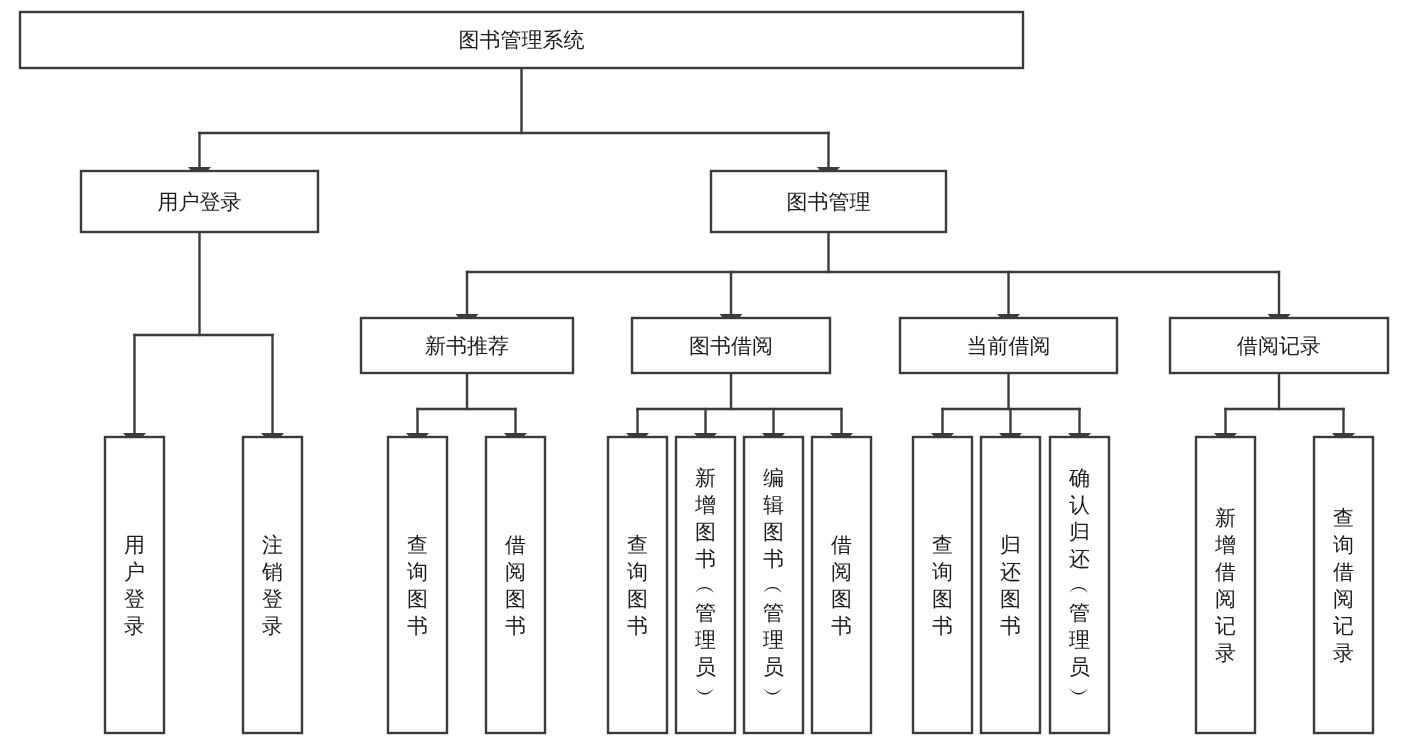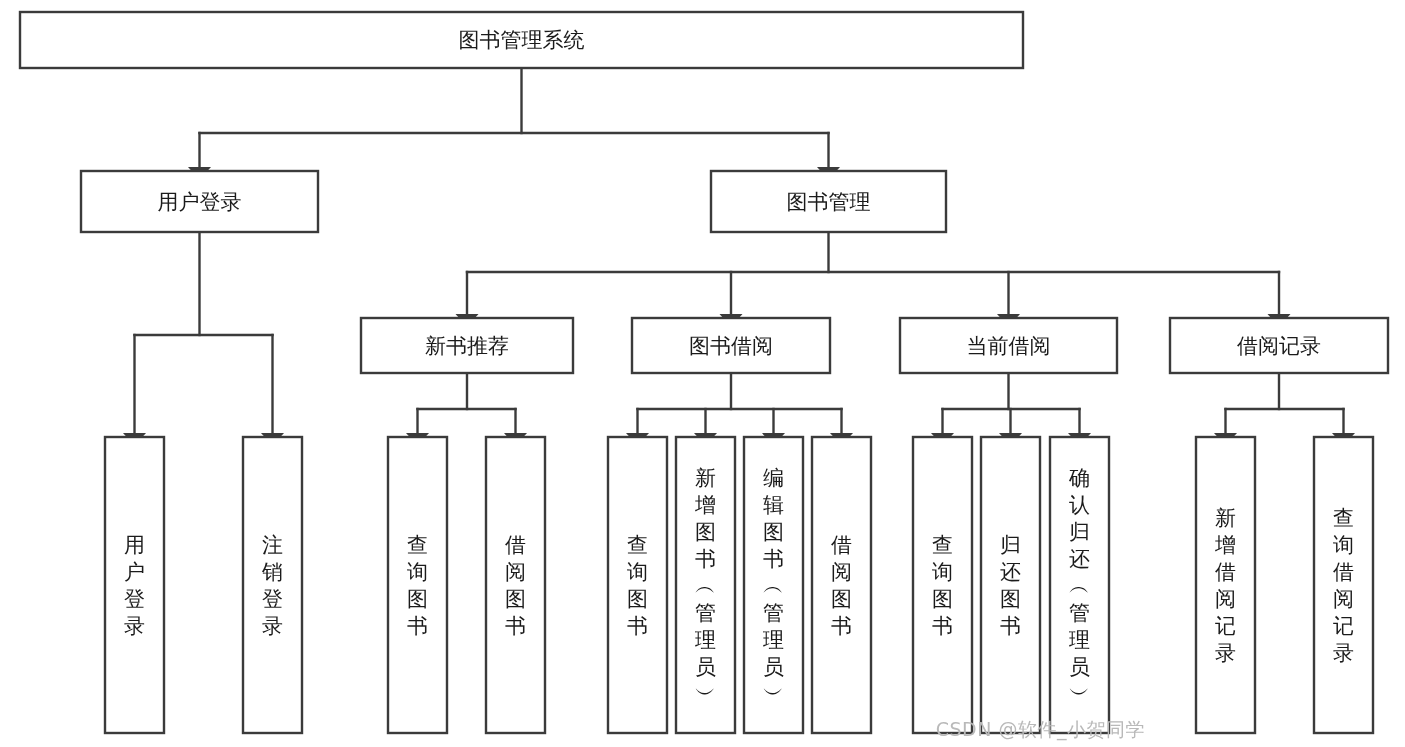--- a/index.html
+++ b/index.html
@@ -187,14 +187,13 @@
           <rect x="1196" y="437" width="59" height="296" class="node-rect"></rect>
           <text x="1225.5" y="525" class="node-label-vertical"><tspan x="1225.5" dy="0">新</tspan><tspan x="1225.5" dy="27">增</tspan><tspan x="1225.5" dy="27">借</tspan><tspan x="1225.5" dy="27">阅</tspan><tspan x="1225.5" dy="27">记</tspan><tspan x="1225.5" dy="27">录</tspan></text>
         </g>
         <g>
           <rect x="1314" y="437" width="59" height="296" class="node-rect"></rect>
           <text x="1343.5" y="525" class="node-label-vertical"><tspan x="1343.5" dy="0">查</tspan><tspan x="1343.5" dy="27">询</tspan><tspan x="1343.5" dy="27">借</tspan><tspan x="1343.5" dy="27">阅</tspan><tspan x="1343.5" dy="27">记</tspan><tspan x="1343.5" dy="27">录</tspan></text>
         </g>
       </g>
   </svg>
 
-  <div class="watermark">CSDN @软件_小贺同学</div>
 </div>
 
 </body></html>

